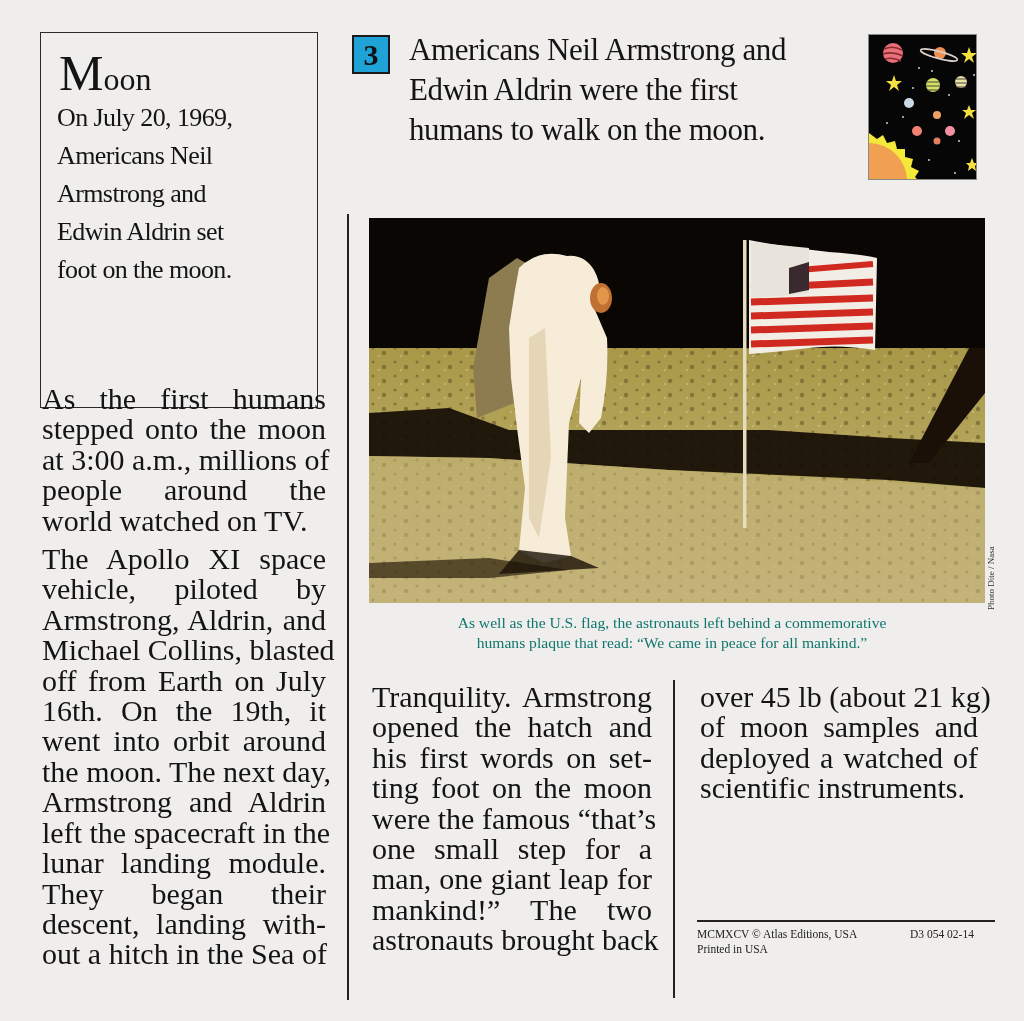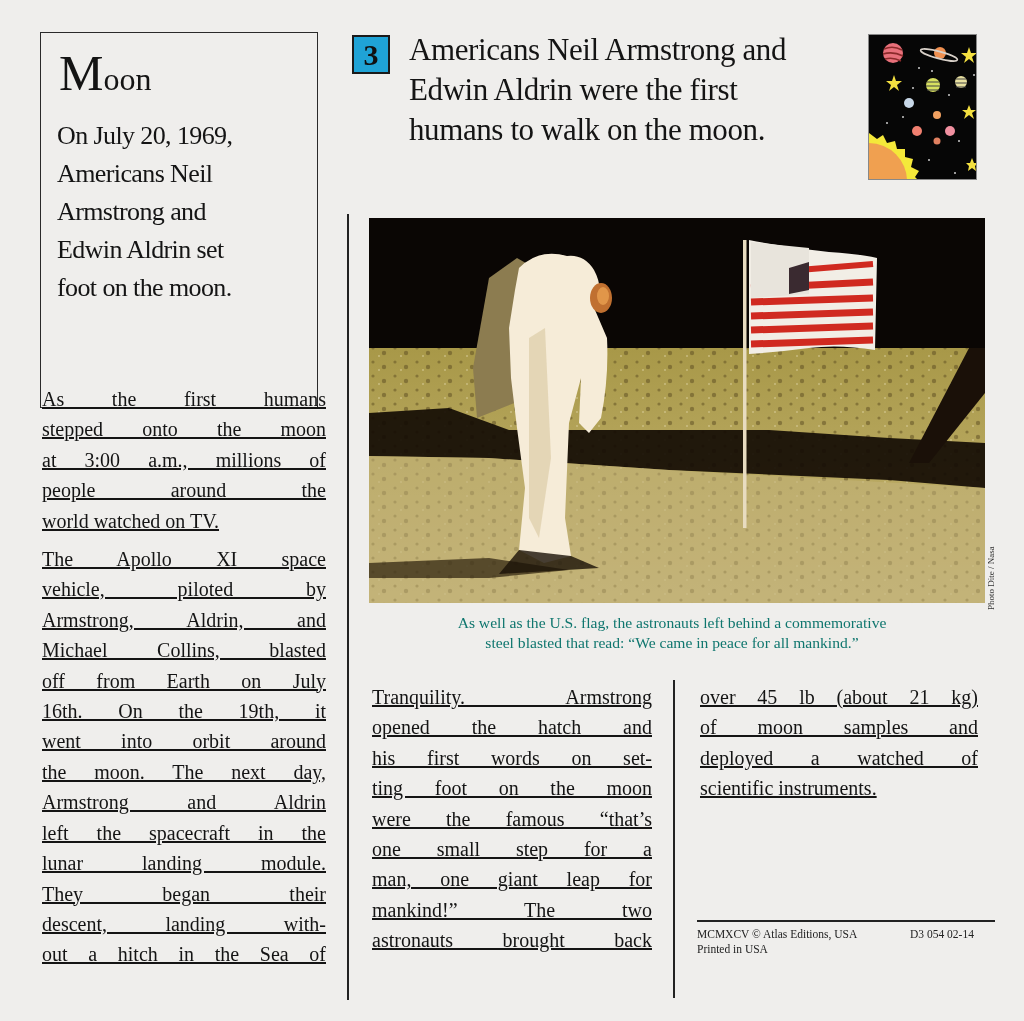--- a/index.html
+++ b/index.html
@@ -16,29 +16,28 @@
     .title-box {
       left: 40px; top: 32px; width: 278px; height: 376px;
       border: 1.5px solid #2a2a2a;
       padding: 16px 14px 0 16px;
     }
     .title-box .title {
       font-size: 32px; line-height: 40px; margin-left: 2px; margin-top: 4px;
     }
     .title-box .title .cap { font-size: 50px; }
     .title-box .summary {
-      margin-top: 18px;
       font-size: 26px; line-height: 38px;
       letter-spacing: -0.6px;
     }
 
     
     .col-text {
-      font-size: 20px; line-height: 30.4px;
-      text-align: justify; text-align-last: justify; text-decoration: underline;
+      font-size: 30px; line-height: 30.4px;
+      text-align: justify; text-align-last: justify;
     }
     .col-text p { margin-bottom: 8px; }
     .col-text .line { display: block; text-align: justify; text-align-last: justify; white-space: nowrap; }
     .left-col { left: 42px; top: 384px; width: 284px; }
 
     
     .vrule { background: #222; width: 2px; }
 
     
     .badge {
@@ -225,21 +224,21 @@
     <path d="M382 70 L504 64 M382 84 L504 80 M382 98 L504 94 M382 112 L504 108 M382 126 L504 122" stroke="#d02a20" stroke-width="7" fill="none"></path>
     <path d="M430 52 L504 46" stroke="#d02a20" stroke-width="6" fill="none"></path>
     <path d="M382 24 L440 30 L440 76 L382 80 Z" fill="#e8e4dc"></path>
     <path d="M420 50 L440 44 L440 72 L420 76 Z" fill="#3a2a30"></path>
   </svg>
 </div>
 <div class="abs photo-credit">Photo Dite / Nasa</div>
 
 <div class="abs caption">
   <div>As well as the U.S. flag, the astronauts left behind a commemorative</div>
-  <div>steel blasted that read: “We came in peace for all mankind.”</div>
+  <div>humans plaque that read: “We came in peace for all mankind.”</div>
 </div>
 
 <div class="abs col-text mid-col">
   <span class="line">Tranquility. Armstrong</span>
   <span class="line">opened the hatch and</span>
   <span class="line">his first words on set-</span>
   <span class="line">ting foot on the moon</span>
   <span class="line">were the famous “that’s</span>
   <span class="line">one small step for a</span>
   <span class="line">man, one giant leap for</span>

